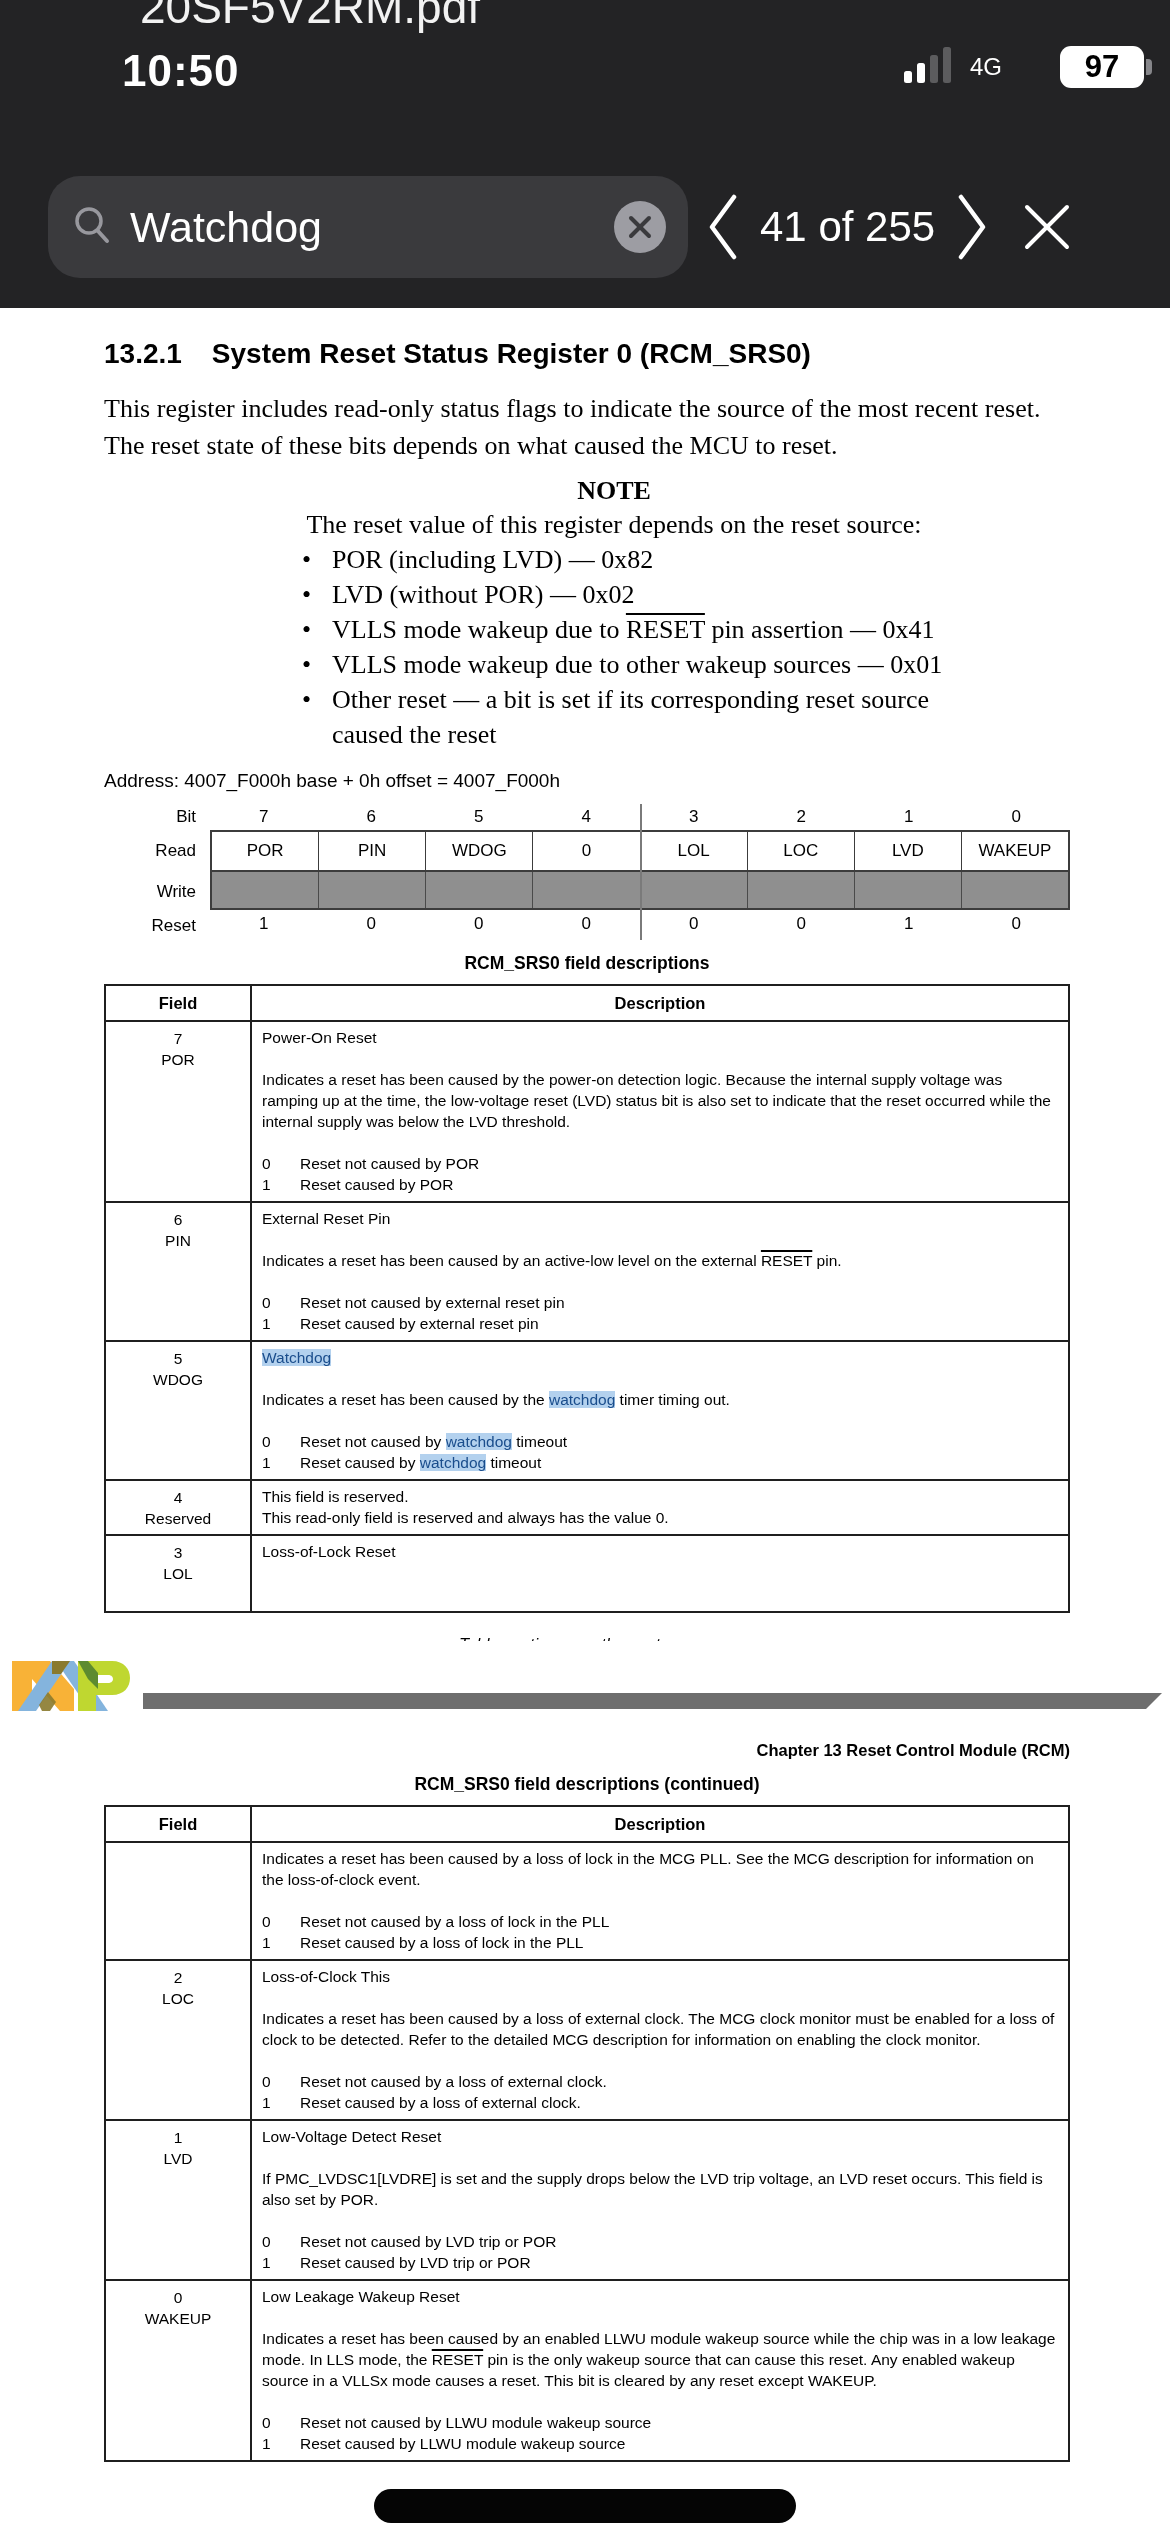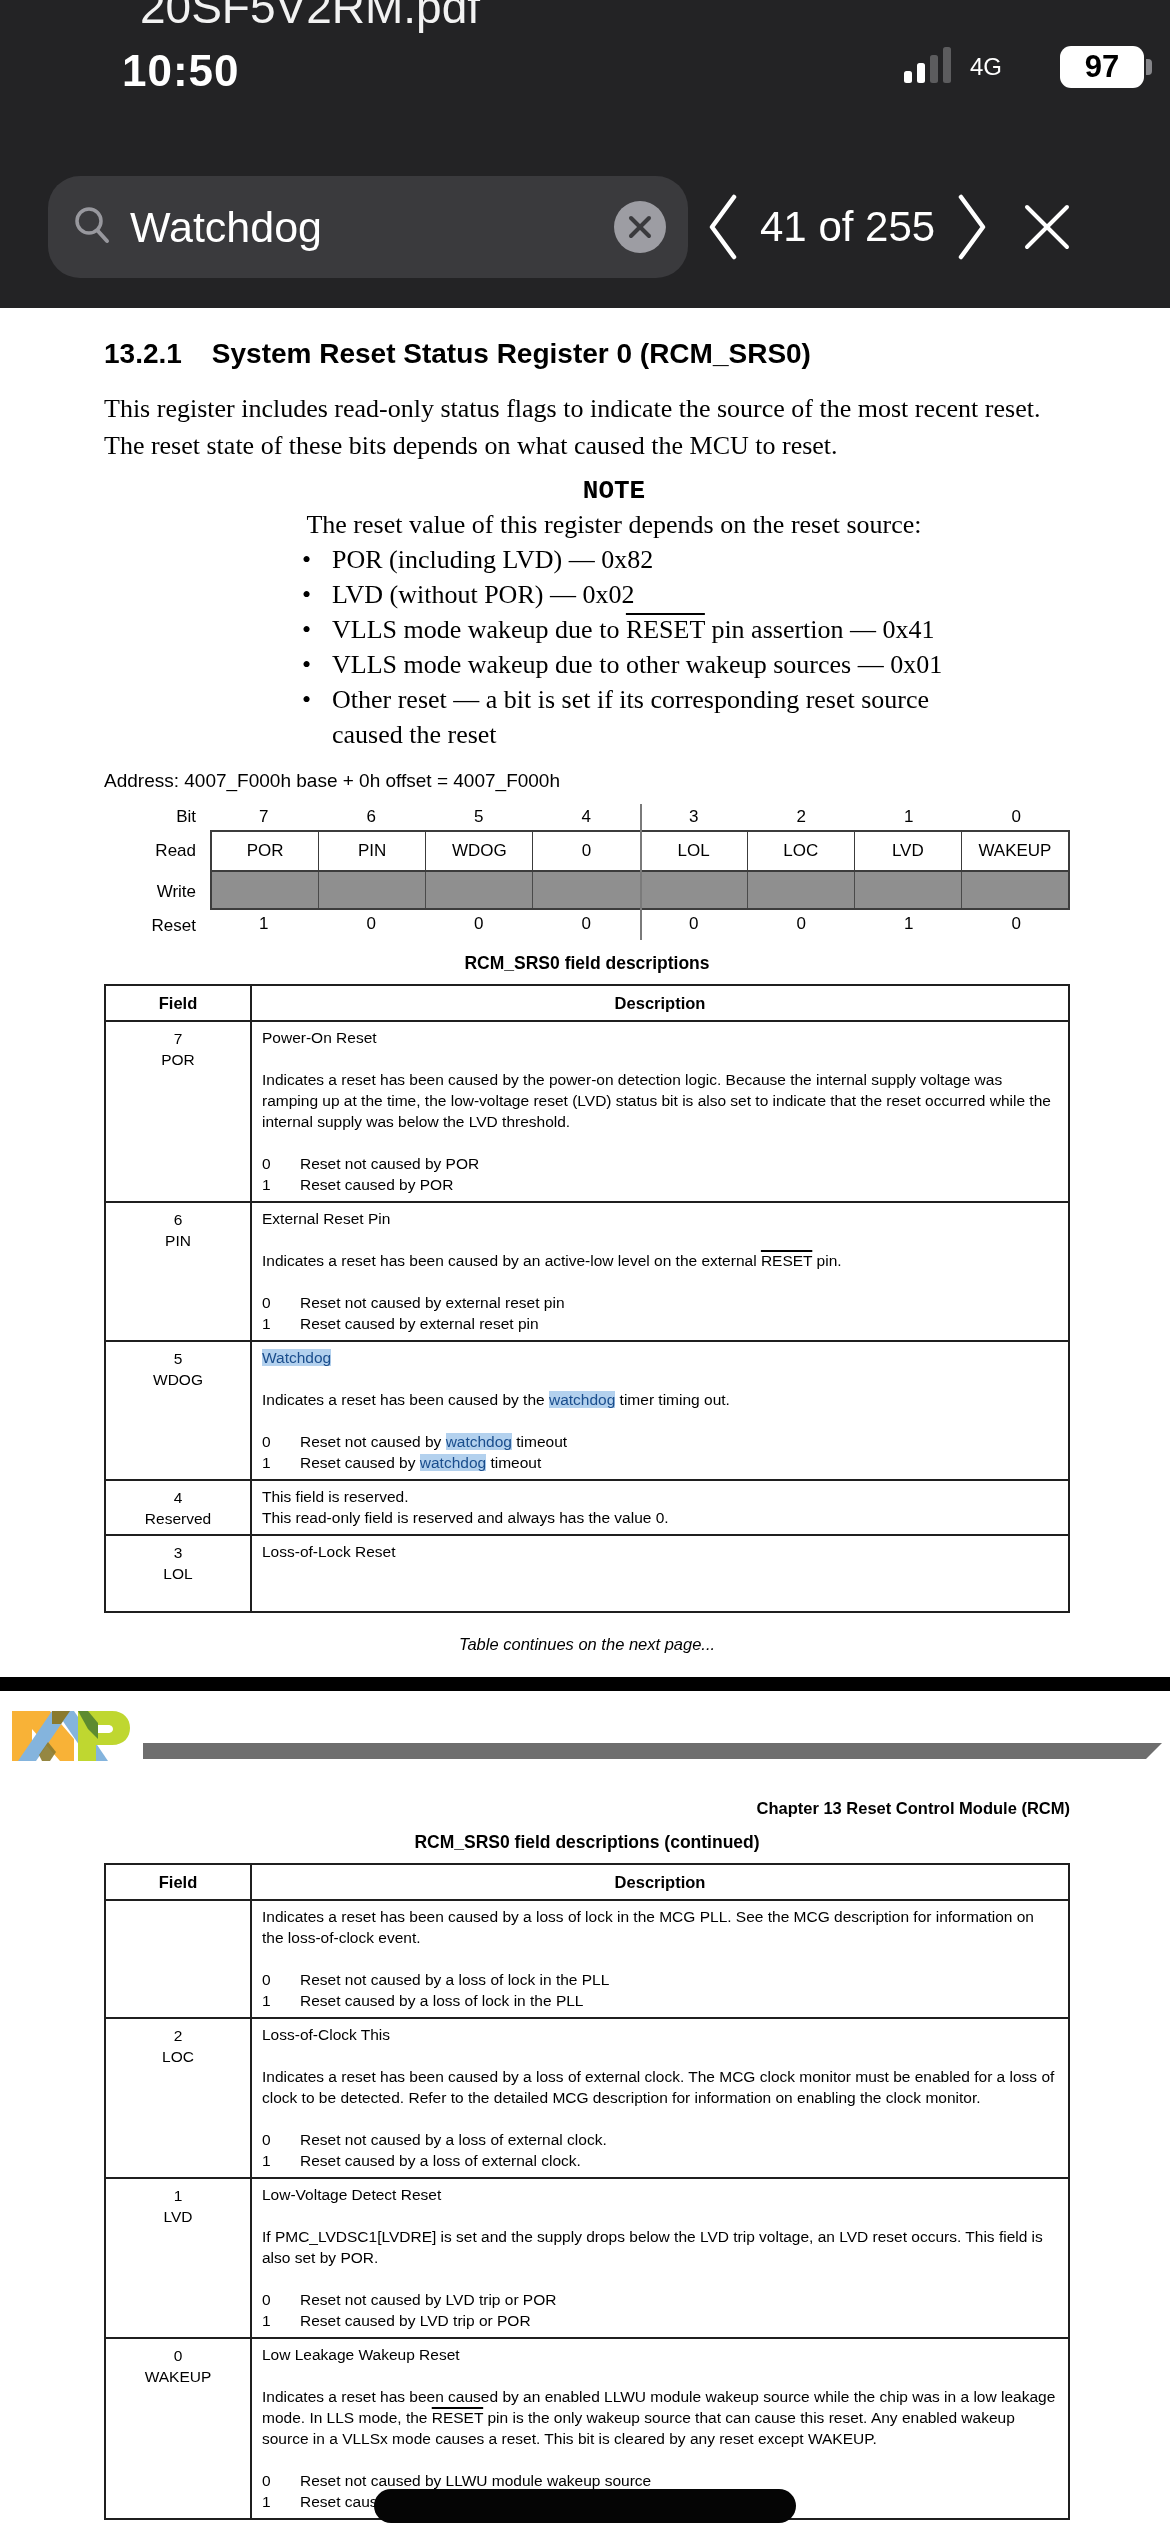--- a/index.html
+++ b/index.html
@@ -20,26 +20,26 @@
   .search-field{position:absolute;top:176px;left:48px;width:640px;height:102px;background:#3a3a3d;border-radius:32px;display:flex;align-items:center;padding:0 22px;box-sizing:border-box;}
   .search-text{color:#ffffff;font-size:43px;margin-left:16px;flex:1;}
   .clear-btn{width:52px;height:52px;border-radius:50%;background:#9d9da3;display:flex;align-items:center;justify-content:center;}
   .search-nav{position:absolute;top:176px;left:706px;height:102px;display:flex;align-items:center;}
   .match-counter{color:#ffffff;font-size:42px;margin:0 20px;white-space:nowrap;}
   .navicon{display:block;}
   .close-btn{margin-left:30px;}
   
   .page{position:absolute;left:0;width:1170px;background:#ffffff;color:#000;overflow:hidden;}
   .page1{top:308px;height:1369px;padding:30px 100px 0 104px;box-sizing:border-box;}
-  .page2{top:1691px;height:841px;box-sizing:border-box;padding:8px 100px 0 104px;}
+  .page2{top:1641px;height:841px;box-sizing:border-box;padding:0 100px 0 104px;}
   .page-band{position:absolute;top:1677px;left:0;width:1170px;height:14px;background:#000;}
   .sec-heading{display:flex;gap:30px;font-size:28px;font-weight:700;}
   .intro-para{font-family:"Liberation Serif",serif;font-size:26px;line-height:37px;margin-top:20px;}
   .note-block{margin:12px 0 0 130px;width:760px;}
-  .note-label{text-align:center;font-family:Liberation Mono, monospace;font-weight:700;font-size:26px;}
+  .note-label{text-align:center;font-family:Liberation Serif, serif;font-weight:700;font-size:26px;}
   .note-intro{text-align:center;font-family:"Liberation Serif",serif;font-size:26px;margin-top:4px;}
   .note-bullets{margin-top:2px;padding-left:68px;}
   .bullet-line{font-family:"Liberation Serif",serif;font-size:26px;line-height:35px;display:flex;}
   .bullet-dot{width:30px;flex:0 0 30px;}
   .bullet-text{max-width:620px;}
   .address-line{margin-top:18px;font-size:19px;}
   
   .bit-diagram{margin-top:12px;position:relative;}
   .bit-flex{display:flex;}
   .bit-labels{width:106px;flex:0 0 106px;text-align:right;padding-right:14px;box-sizing:border-box;font-size:17px;}

